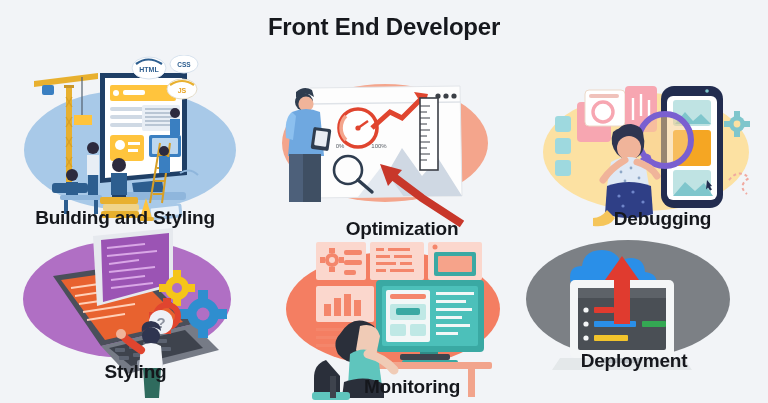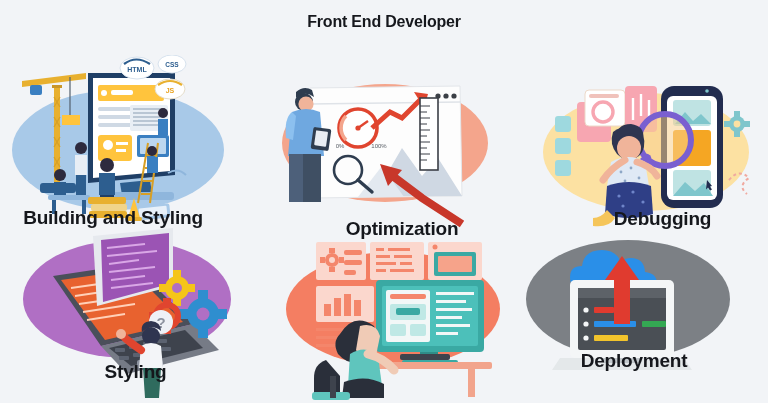--- a/index.html
+++ b/index.html
@@ -8,21 +8,21 @@
     background:#f2f4f7;
     font-family:"Liberation Sans","DejaVu Sans",sans-serif;
     position:relative;
   }
   .stage{position:absolute;inset:0;}
 
   
   .title{
     position:absolute;left:0;top:12px;width:768px;
     text-align:center;color:#16181d;
-    font-size:16px;font-weight:bold;line-height:1.22;
+    font-size:24px;font-weight:bold;line-height:1.22;
     letter-spacing:-0.2px;
   }
   .title span{display:block;}
 
   
   .card{position:absolute;}
   .blob{position:absolute;border-radius:50%;}
   .caption{
     position:absolute;width:100%;text-align:center;
     color:#15171c;font-weight:bold;font-size:19px;
@@ -32,21 +32,21 @@
 </style>
 </head>
 <body>
 
 <div class="stage">
 
   <div class="title">
     <span>Front End Developer</span>
   </div>
 
-  <div class="card" style="left:0;top:55px;width:250px;height:175px;">
+  <div class="card" style="left:12px;top:55px;width:250px;height:175px;">
     <div class="blob" style="left:12px;top:35px;width:212px;height:120px;background:#a8c9e8;"></div>
 
     <svg class="art" width="250" height="175" viewBox="0 0 250 175">
 
       <g>
         <path d="M88 18 L175 18 L175 120 L88 128 Z" fill="#1f3f66"></path>
         <path d="M93 23 L170 23 L170 116 L93 123 Z" fill="#ffffff"></path>
         <rect x="98" y="30" width="66" height="16" rx="2" fill="#ffc43d"></rect>
         <circle cx="104" cy="38" r="3" fill="#fff"></circle>
         <rect x="111" y="35" width="22" height="5" rx="2" fill="#fff"></rect>
@@ -493,20 +493,21 @@
         <path d="M88 90 q16 -4 20 10 l-4 20 q-14 6 -20 -6 z" fill="#f0cbb6"></path>
         <path d="M78 118 q16 -10 28 2 l4 30 l-34 0 z" fill="#5fc5bd"></path>
         <path d="M96 118 q16 4 26 16" stroke="#f0cbb6" stroke-width="9" fill="none" stroke-linecap="round"></path>
         <path d="M72 146 q22 -8 40 2 l0 14 l-42 0 z" fill="#2a2f3a"></path>
         <path d="M54 124 q-12 4 -12 18 l0 20 l26 0 l0 -22 z" fill="#2a2f3a"></path>
         <rect x="40" y="156" width="38" height="8" rx="3" fill="#5fc5bd"></rect>
         <rect x="58" y="140" width="6" height="22" fill="#3e434d"></rect>
       </g>
     </svg>
 
+    <div class="caption" style="top:140px;left:16px;">Monitoring</div>
   </div>
 
   <div class="card" style="left:504px;top:232px;width:240px;height:171px;">
     <div class="blob" style="left:22px;top:8px;width:204px;height:118px;background:#7c8085;"></div>
 
     <svg class="art" width="240" height="171" viewBox="0 0 240 171">
 
       <g>
         <path d="M76 56 q-10 0 -10 -11 q0 -11 12 -11 q2 -16 20 -16 q14 0 19 12 q4 -4 10 -4 q13 0 14 14 q12 1 12 12 q0 10 -12 10 z" fill="#2a8fe8"></path>
       </g>

